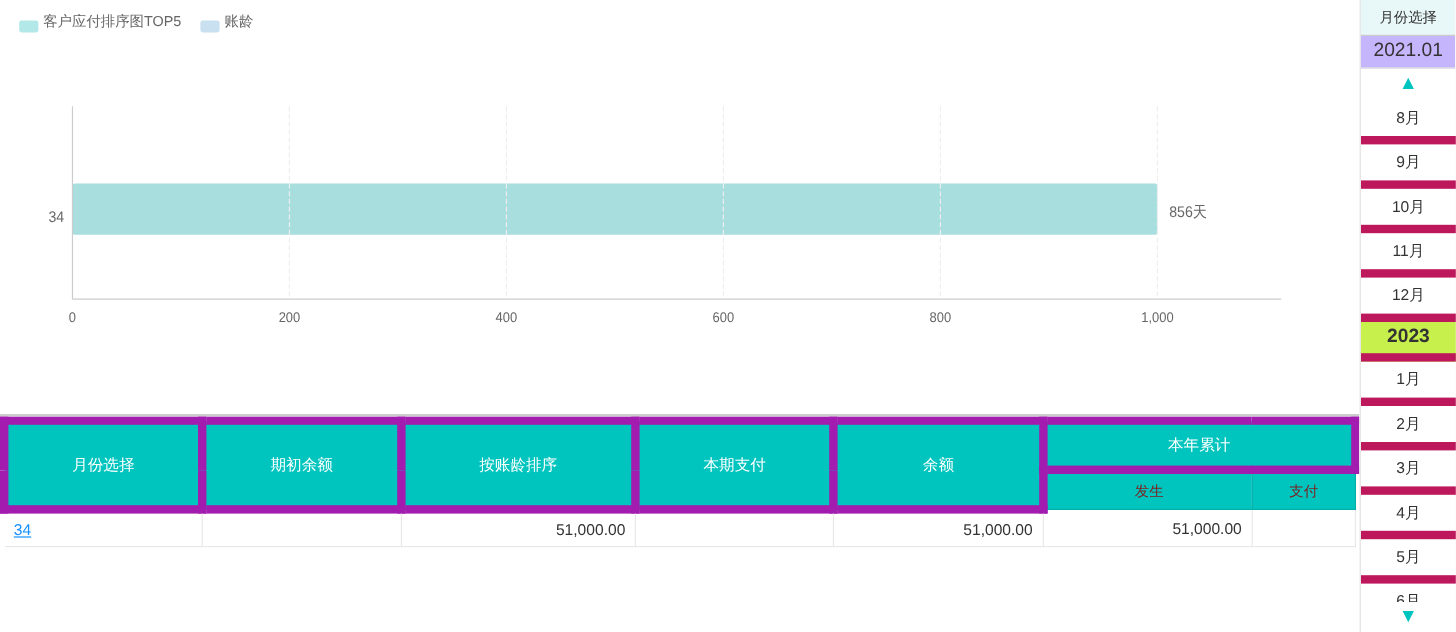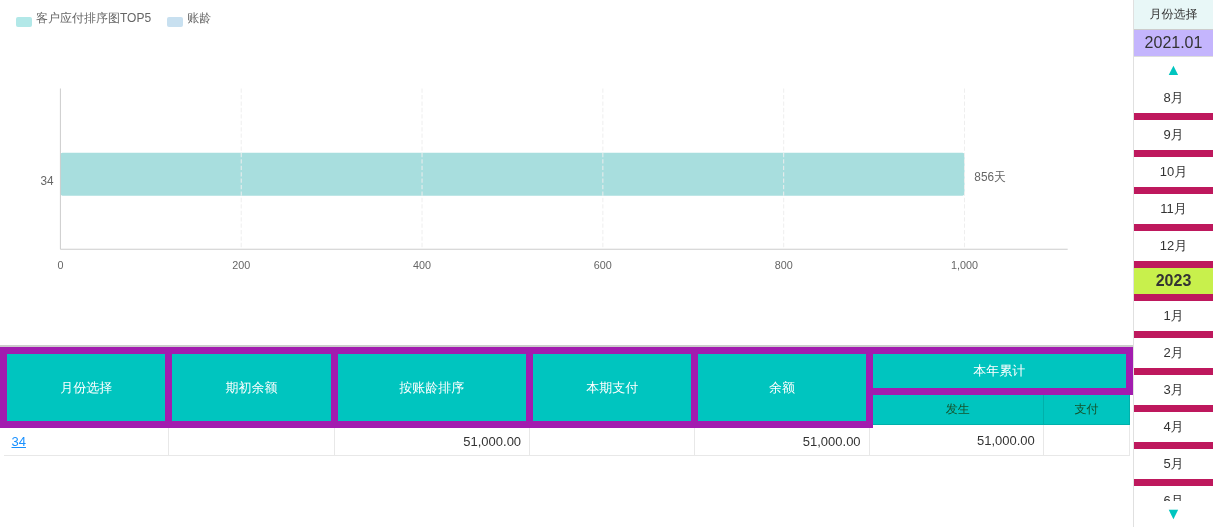--- a/index.html
+++ b/index.html
@@ -28,21 +28,21 @@
     .chart-control-btn { padding: 2px 10px; font-size: 12px; cursor: pointer; border: none; background: none; color: #333; border-bottom: 2px solid transparent; }
     .chart-control-btn.active { border-bottom: 2px solid #00c5bf; color: #00c5bf; }
 
     .chart-wrapper { position: relative; height: 300px; margin: 0 10px; }
     .chart-svg { width: 100%; height: 100%; }
 
     
     .table-area { flex: 1; overflow: auto; border-top: 2px solid #ccc; }
     table { width: 100%; border-collapse: collapse; }
     .table-header-row th { background: #00c5bf; color: #fff; text-align: center; padding: 8px 6px; font-size: 13px; font-weight: normal; border: 7px solid #a21caf; }
-    .table-subheader-row th { background: #00c5bf; color: #14532d; text-align: center; padding: 6px; font-size: 12px; font-weight: normal; border: 1px solid #00b0aa; }
+    .table-subheader-row th { background: #00c5bf; color: #7f1d1d; text-align: center; padding: 6px; font-size: 12px; font-weight: normal; border: 1px solid #00b0aa; }
     .table-data-row td { padding: 6px 8px; border-bottom: 1px solid #e8e8e8; border-right: 1px solid #e8e8e8; font-size: 13px; }
     .text-right { text-align: right; }
     .link-style { color: #1890ff; text-decoration: underline; cursor: pointer; }
 
     
     .sidebar { width: 80px; background: #fff; border-left: 1px solid #e0e0e0; display: flex; flex-direction: column; overflow: hidden; }
     .sidebar-header { background: #e8f7f7; padding: 6px 8px; font-size: 12px; color: #333; border-bottom: 1px solid #ccc; text-align: center; }
     .sidebar-year { background: #c4b5fd; padding: 4px 8px; font-size: 16px; color: #333; border-bottom: 1px solid #ddd; text-align: center; }
     .sidebar-scroll { flex: 1; overflow-y: auto; }
     .sidebar-month { padding: 6px 8px; font-size: 13px; color: #333; text-align: center; cursor: pointer; border-bottom: 7px solid #be185d; }

